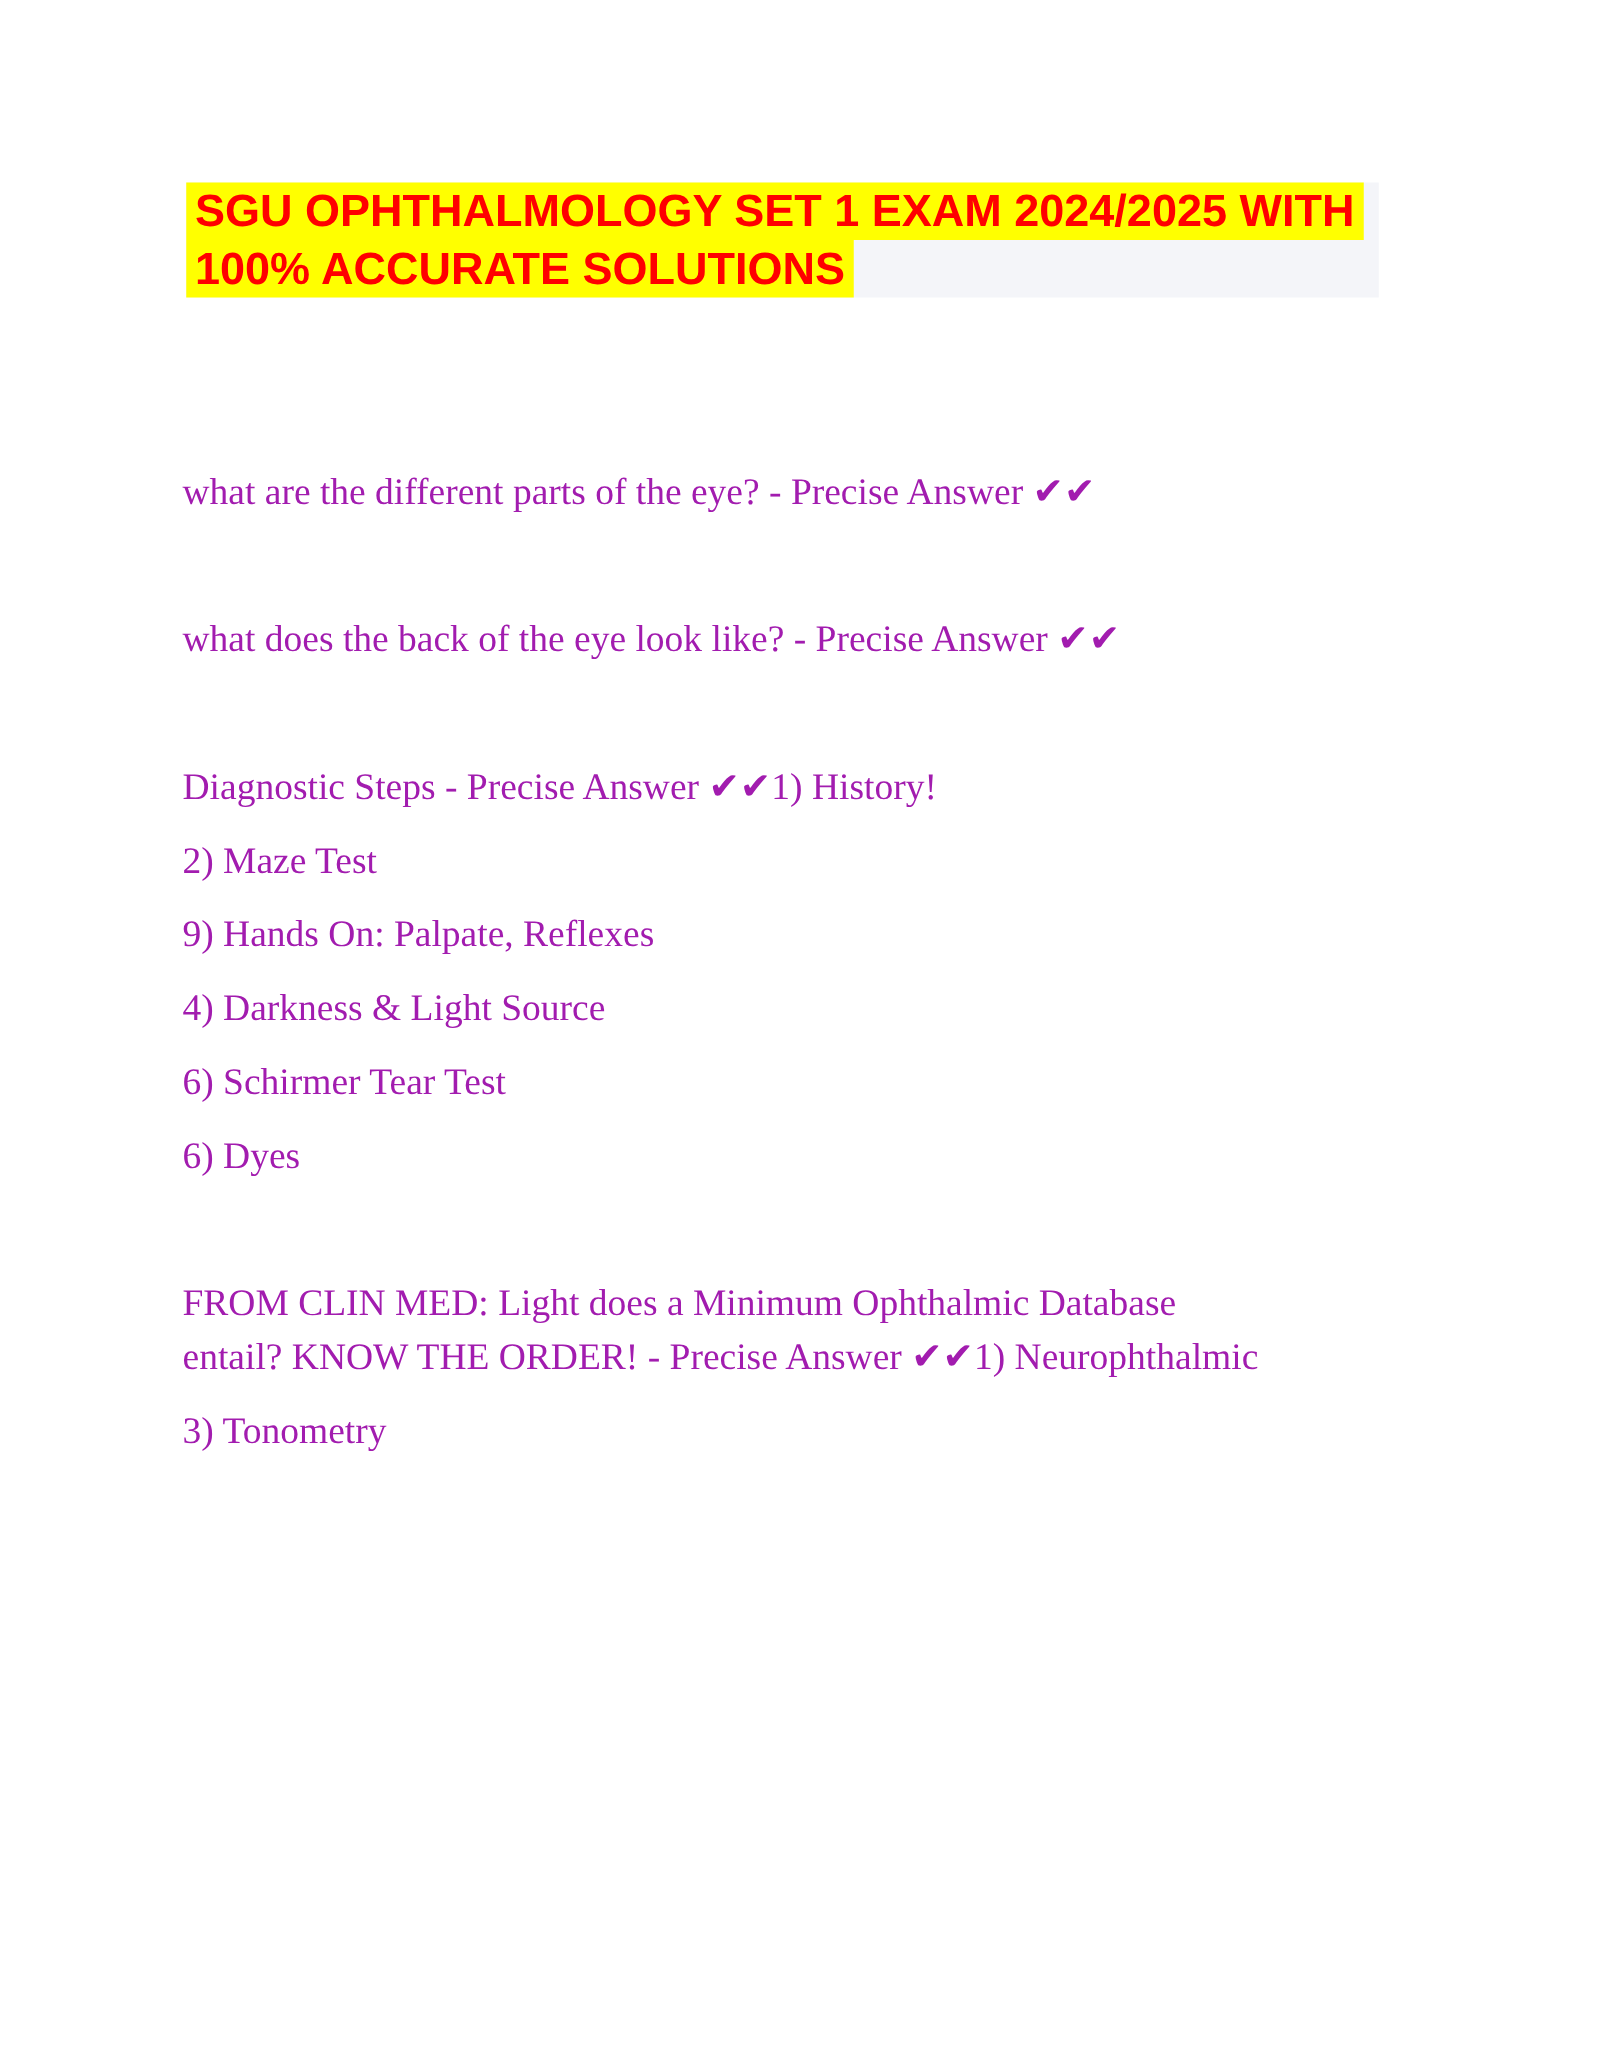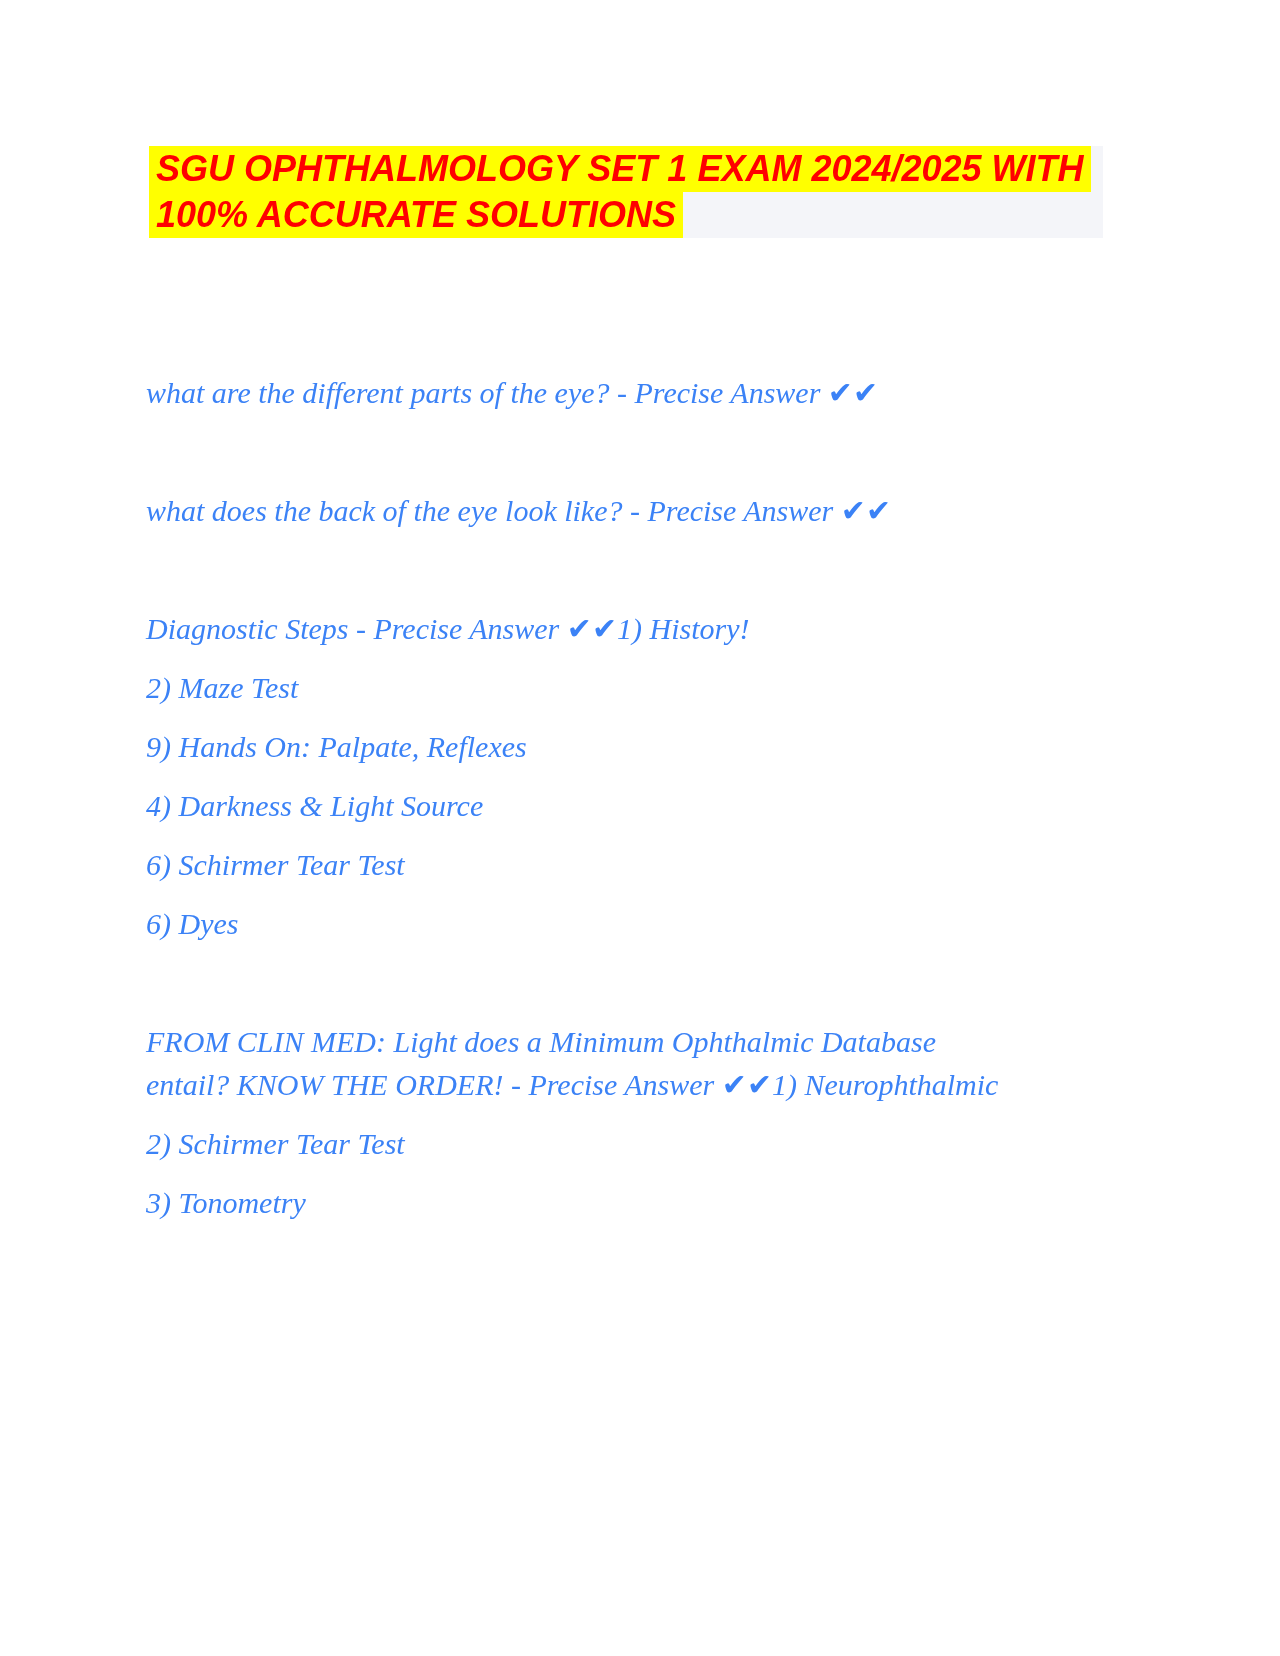--- a/index.html
+++ b/index.html
@@ -9,21 +9,20 @@
   }
   .page {
     position: relative;
     width: 1280px;
     height: 1656px;
     background: #ffffff;
     overflow: hidden;
   }
   .doc {
     padding: 146px 32px 0 146px;
-    font-style: italic;
   }
   
   .title-panel {
     display: inline-block;
     background: #f4f5f9;
     padding-right: 12px;
     margin-left: 3px;
   }
   .title-line {
     display: table;
@@ -35,21 +34,21 @@
     font-size: 36px;
     line-height: 46px;
     padding: 0 7px;
   }
   
   .qa-content {
     margin-top: 129px;
     font-family: "Liberation Serif", "DejaVu Serif", "DejaVu Sans", serif;
     font-size: 30px;
     line-height: 43px;
-    color: #3b82f6;
+    color: #a21caf;
   }
   .para {
     margin: 0 0 16px 0;
   }
   .line {
     min-height: 43px;
   }
   .block-gap {
     height: 59px;
   }
@@ -96,21 +95,18 @@
             <div class="line">6) Dyes</div>
           </div>
         </section>
         <div class="block-gap"></div>
         <section class="qa-block">
           <div class="para">
             <div class="line">FROM CLIN MED: Light does a Minimum Ophthalmic Database</div>
             <div class="line">entail? KNOW THE ORDER! - Precise Answer ✔✔1) Neurophthalmic</div>
           </div>
           <div class="para">
-            <div class="line">2) Schirmer Tear Test</div>
-          </div>
-          <div class="para">
             <div class="line">3) Tonometry</div>
           </div>
         </section>
       </div>
   </div>
 </div>
 
 </body></html>

